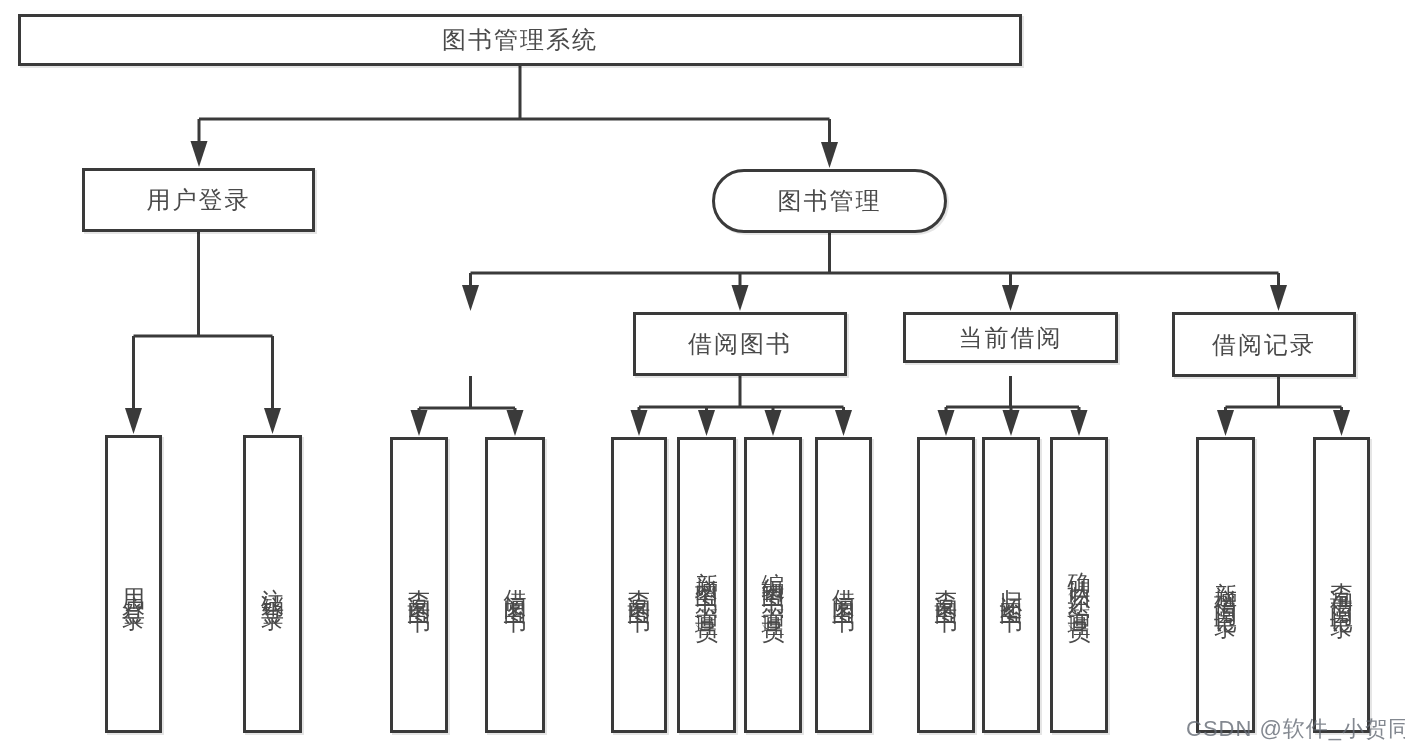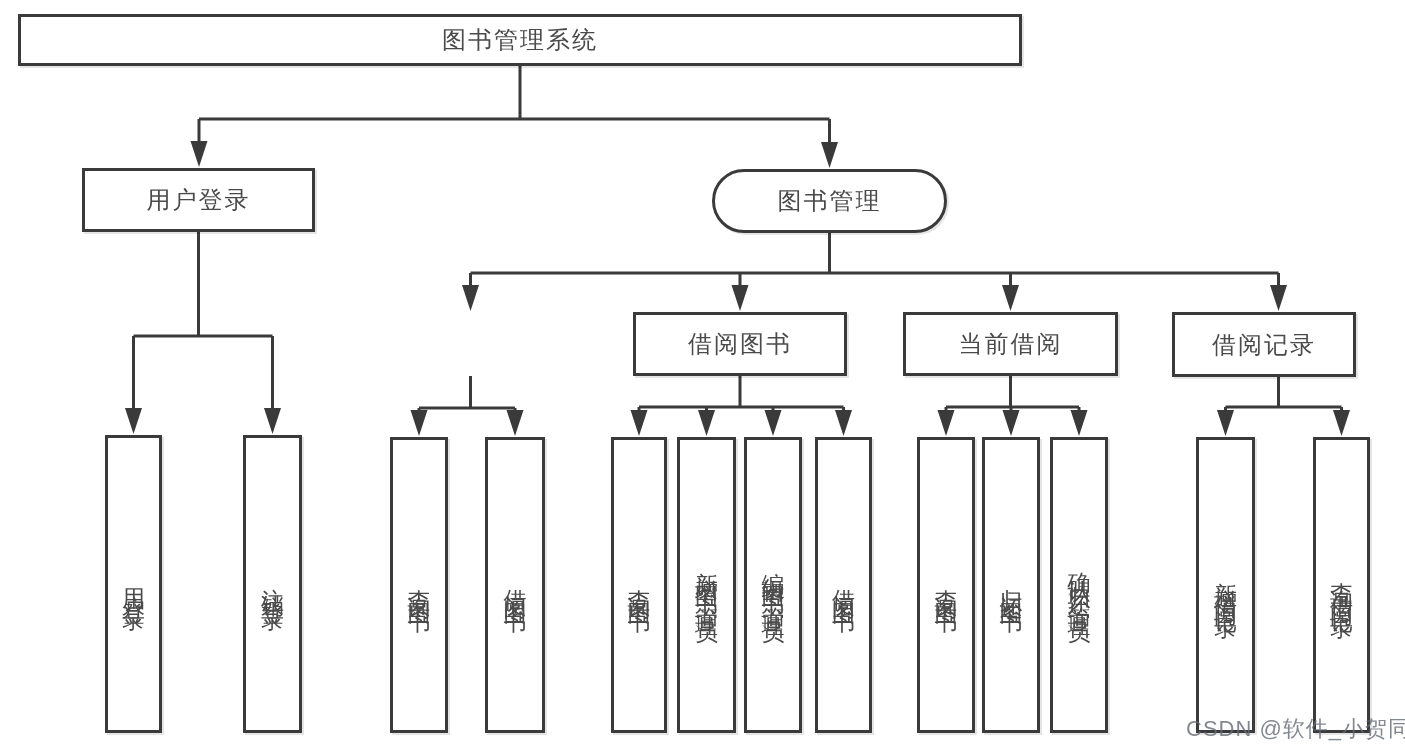--- a/index.html
+++ b/index.html
@@ -117,21 +117,21 @@
       <polygon points="1333,410 1350,410 1341.5,436"></polygon>
     </g>
   </svg>
 
   <div class="node" style="left:18px; top:14px; width:1004px; height:52px;text-align:center;">图书管理系统</div>
 
   <div class="node" style="left:82px; top:168px; width:233px; height:64px;">用户登录</div>
   <div class="node" style="left:712px; top:169px; width:235px; height:64px;border-radius:32px;">图书管理</div>
 
   <div class="node" style="left:633px; top:312px; width:214px; height:64px;">借阅图书</div>
-  <div class="node" style="left:903px; top:312px; width:215px; height:64px;">当前借阅</div>
+  <div class="node" style="left:903px; top:312px; width:215px; height:51px;">当前借阅</div>
   <div class="node" style="left:1172px; top:312px; width:184px; height:65px;">借阅记录</div>
 
   <div class="node leaf" style="left:105px; top:435px; width:57px; height:298px;">用户登录</div>
   <div class="node leaf" style="left:243px; top:435px; width:59px; height:298px;">注销登录</div>
 
   <div class="node leaf" style="left:390px; top:437px; width:58px; height:296px;">查询图书</div>
   <div class="node leaf" style="left:485px; top:437px; width:60px; height:296px;">借阅图书</div>
 
   <div class="node leaf" style="left:611px; top:437px; width:56px; height:296px;">查询图书</div>
   <div class="node leaf" style="left:677px; top:437px; width:59px; height:296px;">新增图书（管理员）</div>

